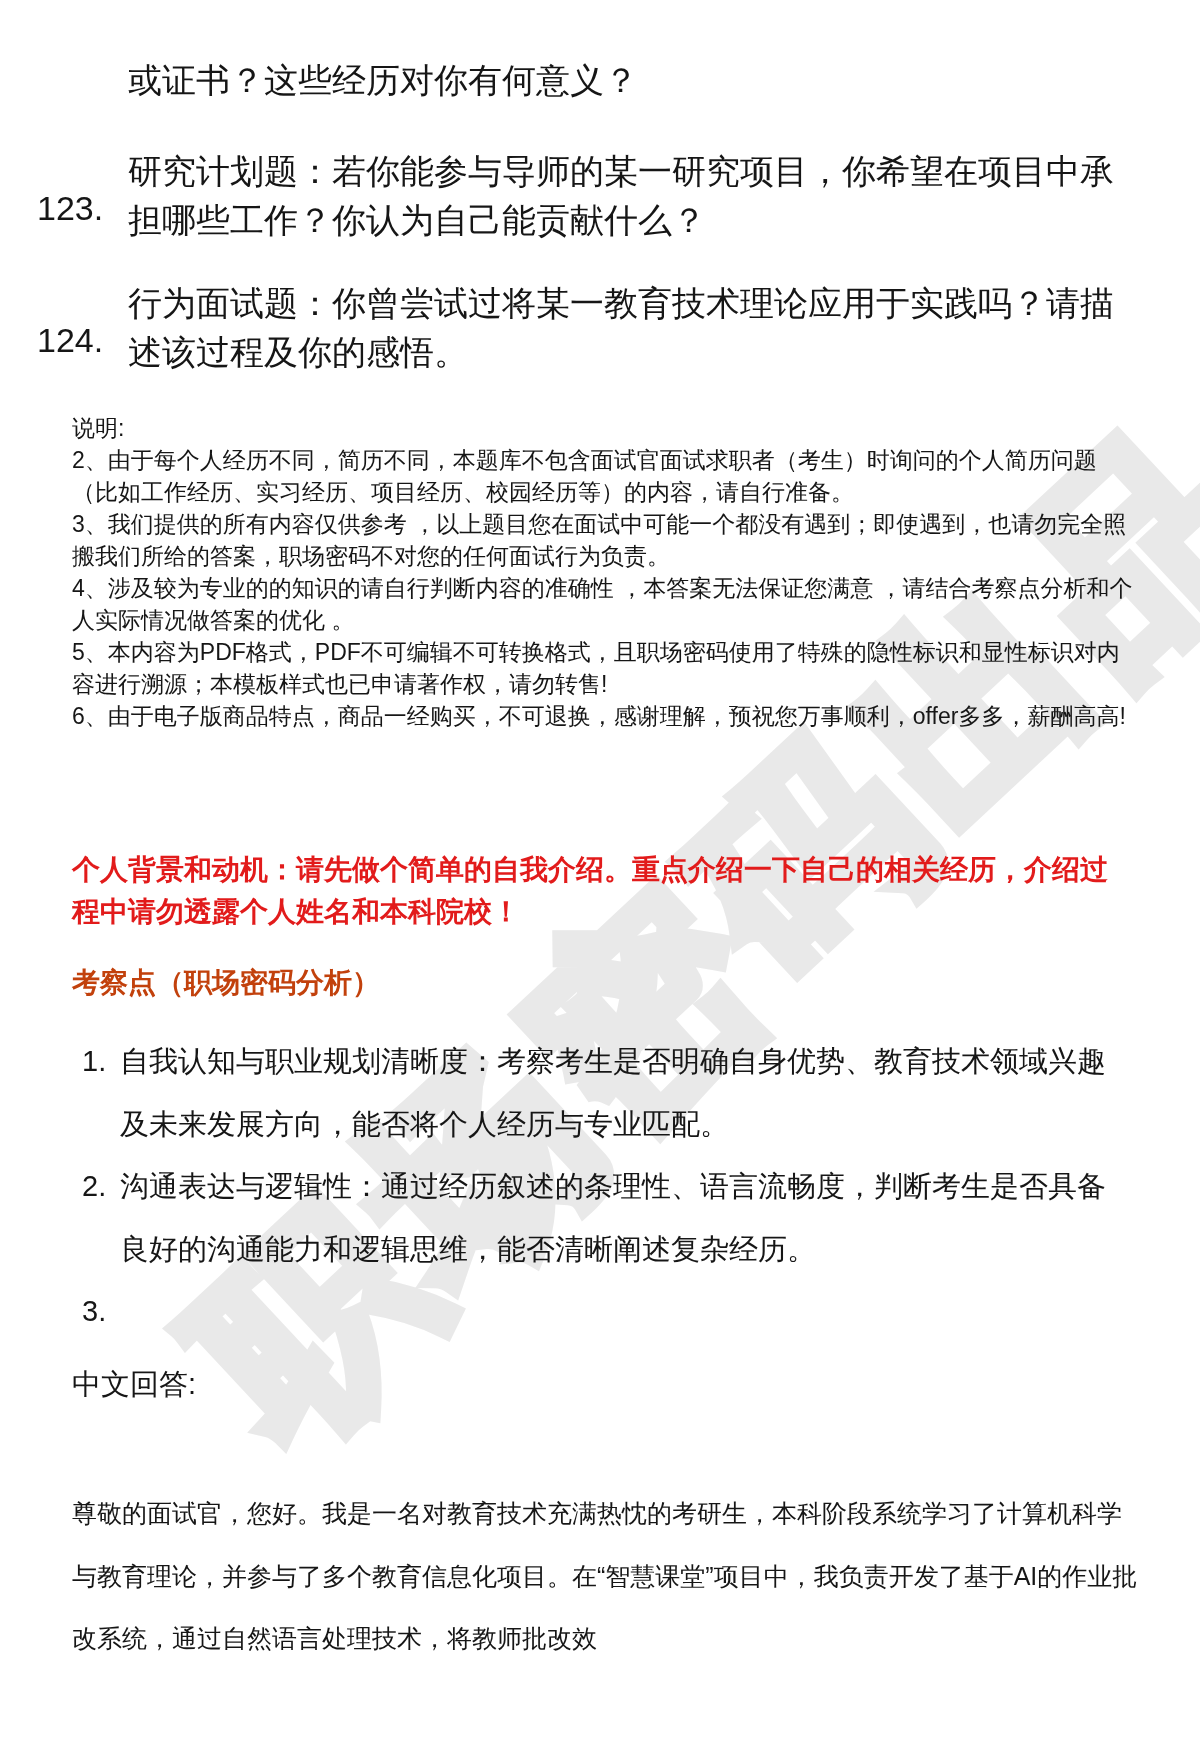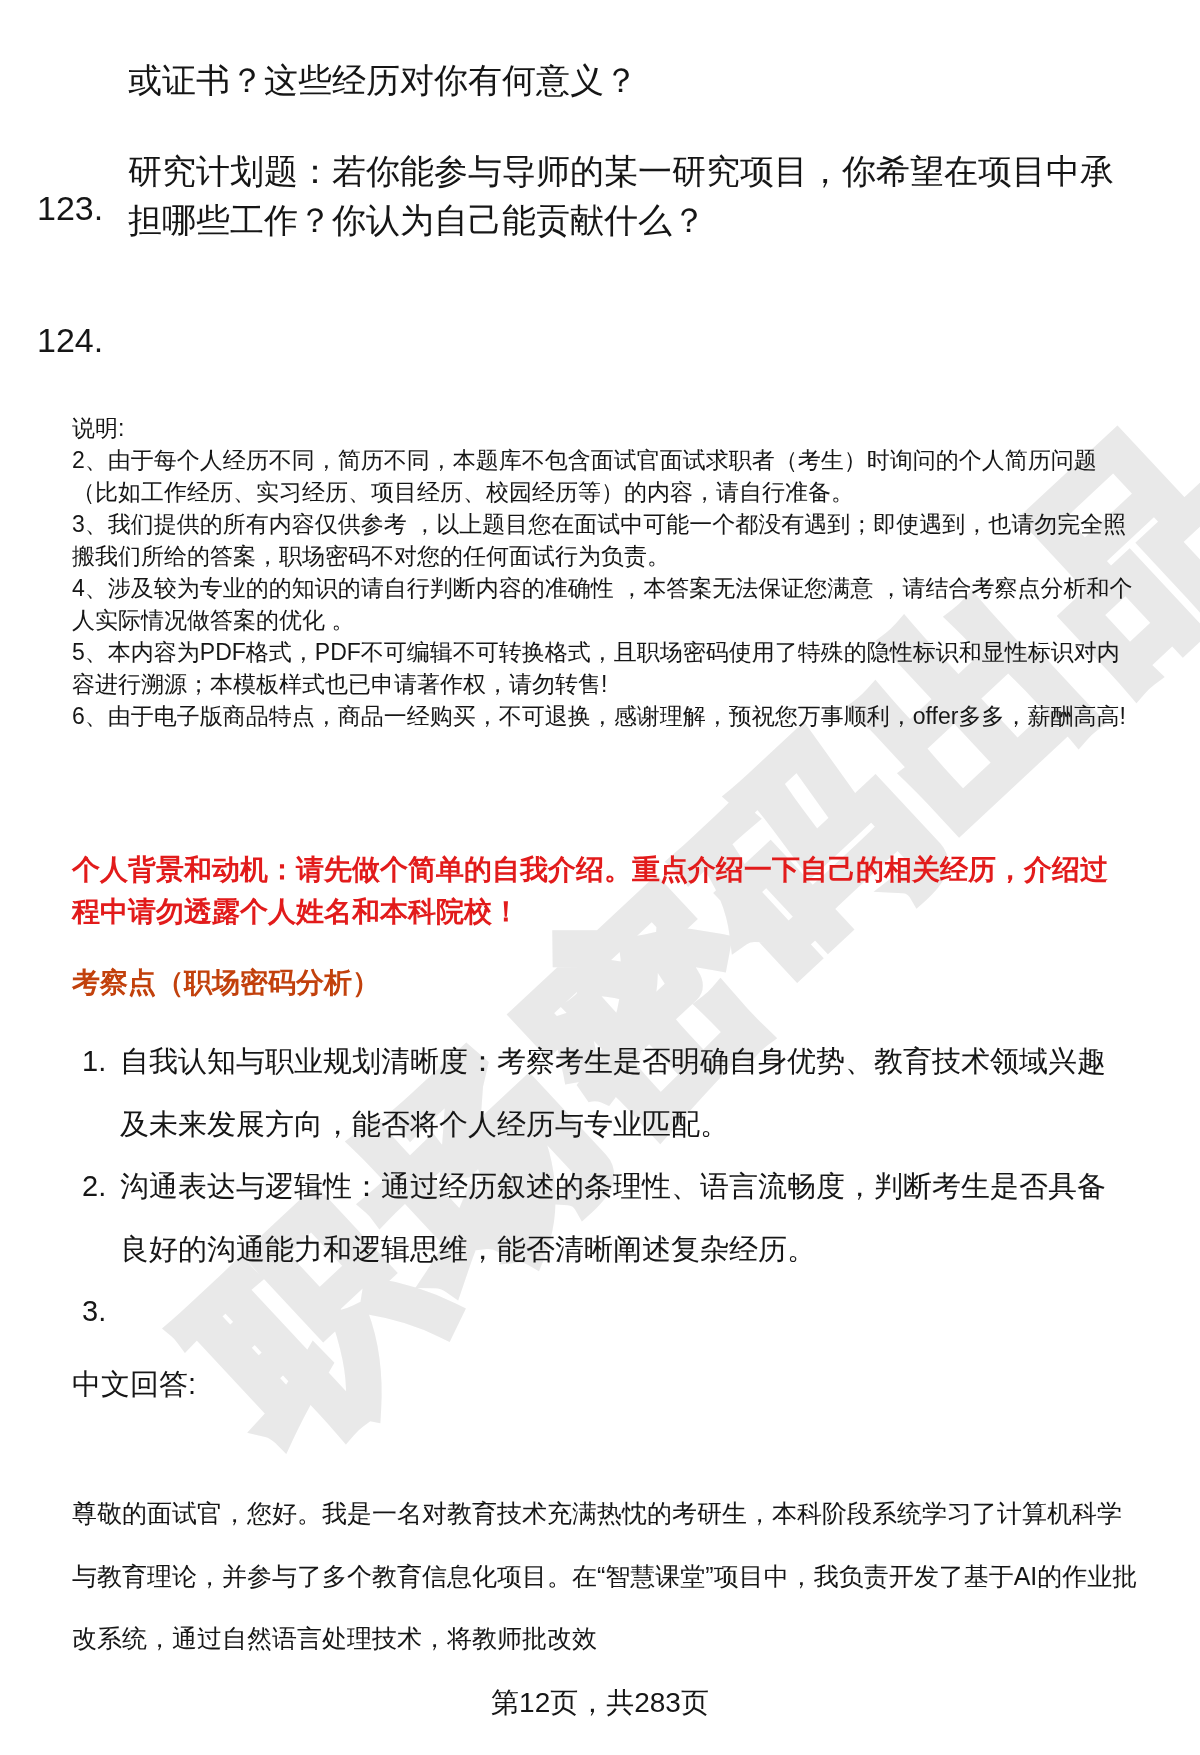--- a/index.html
+++ b/index.html
@@ -99,20 +99,21 @@
 
     <div class="cont-line">或证书？这些经历对你有何意义？</div>
 
     <div class="question q-123">
       <span class="qnum">123.</span>
       <span>研究计划题：若你能参与导师的某一研究项目，你希望在项目中承担哪些工作？你认为自己能贡献什么？</span>
     </div>
 
     <div class="question q-124">
       <span class="qnum">124.</span>
+      <span>行为面试题：你曾尝试过将某一教育技术理论应用于实践吗？请描述该过程及你的感悟。</span>
     </div>
 
     <div class="notes">
       <p>说明:</p>
       <p>2、由于每个人经历不同，简历不同，本题库不包含面试官面试求职者（考生）时询问的个人简历问题（比如工作经历、实习经历、项目经历、校园经历等）的内容，请自行准备。</p>
       <p>3、我们提供的所有内容仅供参考 ，以上题目您在面试中可能一个都没有遇到；即使遇到，也请勿完全照搬我们所给的答案，职场密码不对您的任何面试行为负责。</p>
       <p>4、涉及较为专业的的知识的请自行判断内容的准确性 ，本答案无法保证您满意 ，请结合考察点分析和个人实际情况做答案的优化 。</p>
       <p>5、本内容为PDF格式，PDF不可编辑不可转换格式，且职场密码使用了特殊的隐性标识和显性标识对内容进行溯源；本模板样式也已申请著作权，请勿转售!</p>
       <p>6、由于电子版商品特点，商品一经购买，不可退换，感谢理解，预祝您万事顺利，offer多多，薪酬高高!</p>
     </div>
@@ -132,16 +133,15 @@
       </div>
       <div class="apoint">
         <span class="apnum">3.</span>
       </div>
     </div>
 
     <div class="answer-label">中文回答:</div>
 
     <div class="answer-para">尊敬的面试官，您好。我是一名对教育技术充满热忱的考研生，本科阶段系统学习了计算机科学与教育理论，并参与了多个教育信息化项目。在“智慧课堂”项目中，我负责开发了基于AI的作业批改系统，通过自然语言处理技术，将教师批改效</div>
 
-    <div class="footer">第12页，共283页</div>
 
   </div>
 </div>
 
 </body></html>

